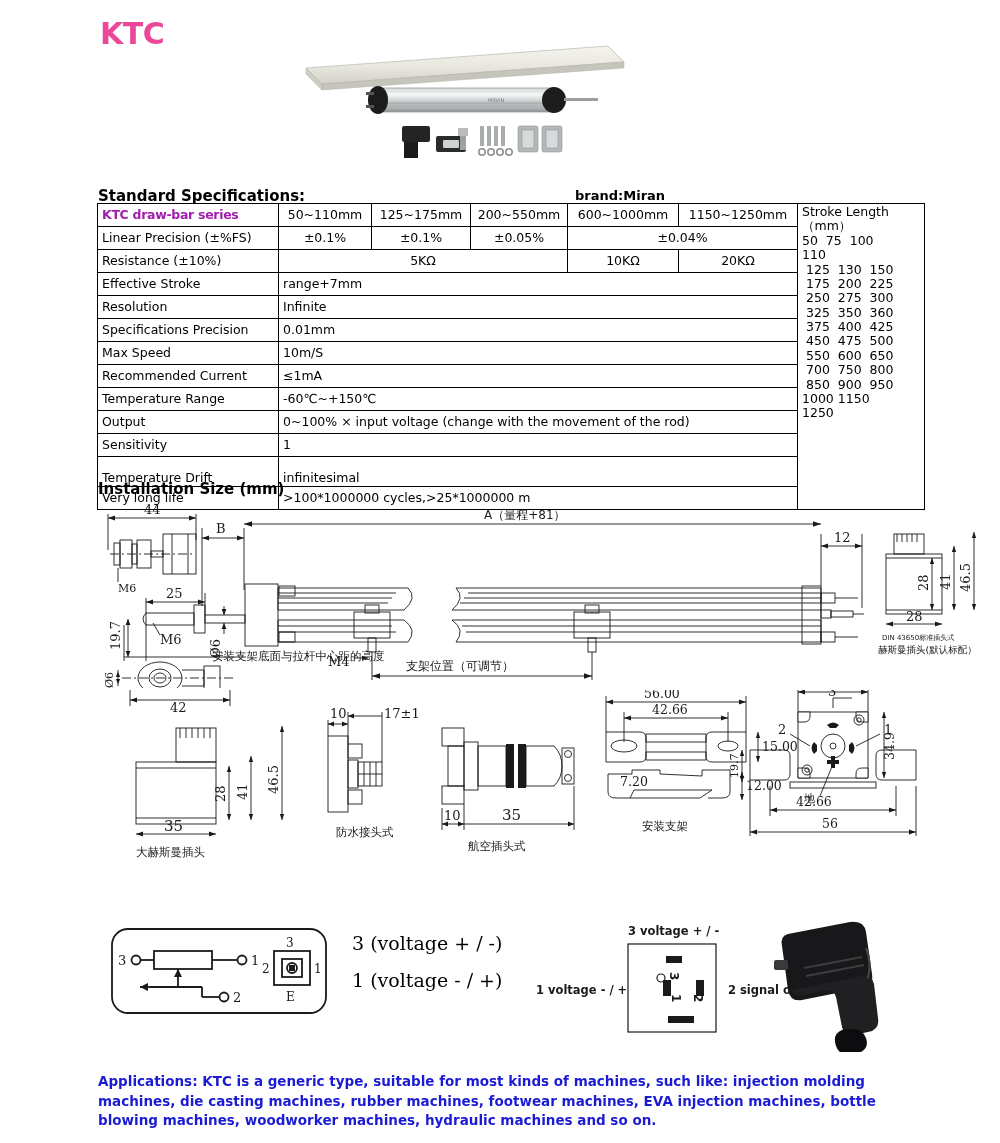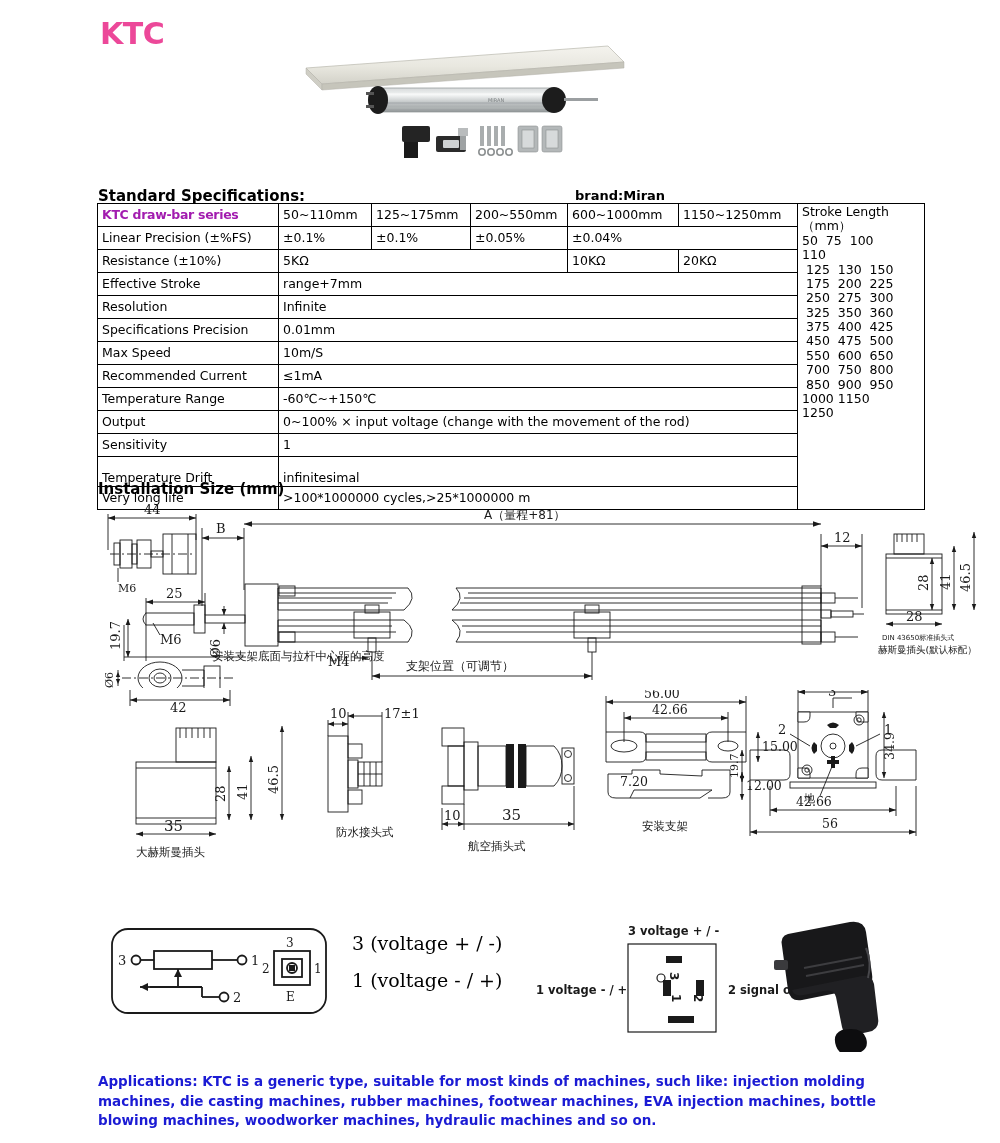--- a/index.html
+++ b/index.html
@@ -25,21 +25,21 @@
   table.spec{position:absolute;left:97px;top:203px;border-collapse:collapse;table-layout:fixed;}
   table.spec td{border:1.3px solid #000;font-size:12.5px;padding:1px 4px;height:20px;
     font-family:"DejaVu Sans",sans-serif;line-height:1.15;overflow:hidden;white-space:nowrap;}
   td.lab{width:172px;}
   td.c1{width:84px;}
   td.c2{width:90px;}
   td.c3{width:88px;}
   td.c4{width:102px;}
   td.c5{width:110px;}
   td.stroke{width:118px;vertical-align:top;white-space:normal;font-size:12.5px;line-height:1.33;padding:2px 3px;}
-  td.ctr{}
+  td.ctr{text-align:center;}
   td.brand-name{color:#a21caf;font-weight:bold;font-size:16.5px;letter-spacing:-0.3px;padding-left:3px;}
   .stroke-head{display:block;}
   .stroke-nums{display:block;white-space:pre;}
 
   
   .draw{position:absolute;}
   .draw svg{display:block;}
   #draw-main{left:96px;top:498px;}
   #draw-lower{left:96px;top:690px;}
 

